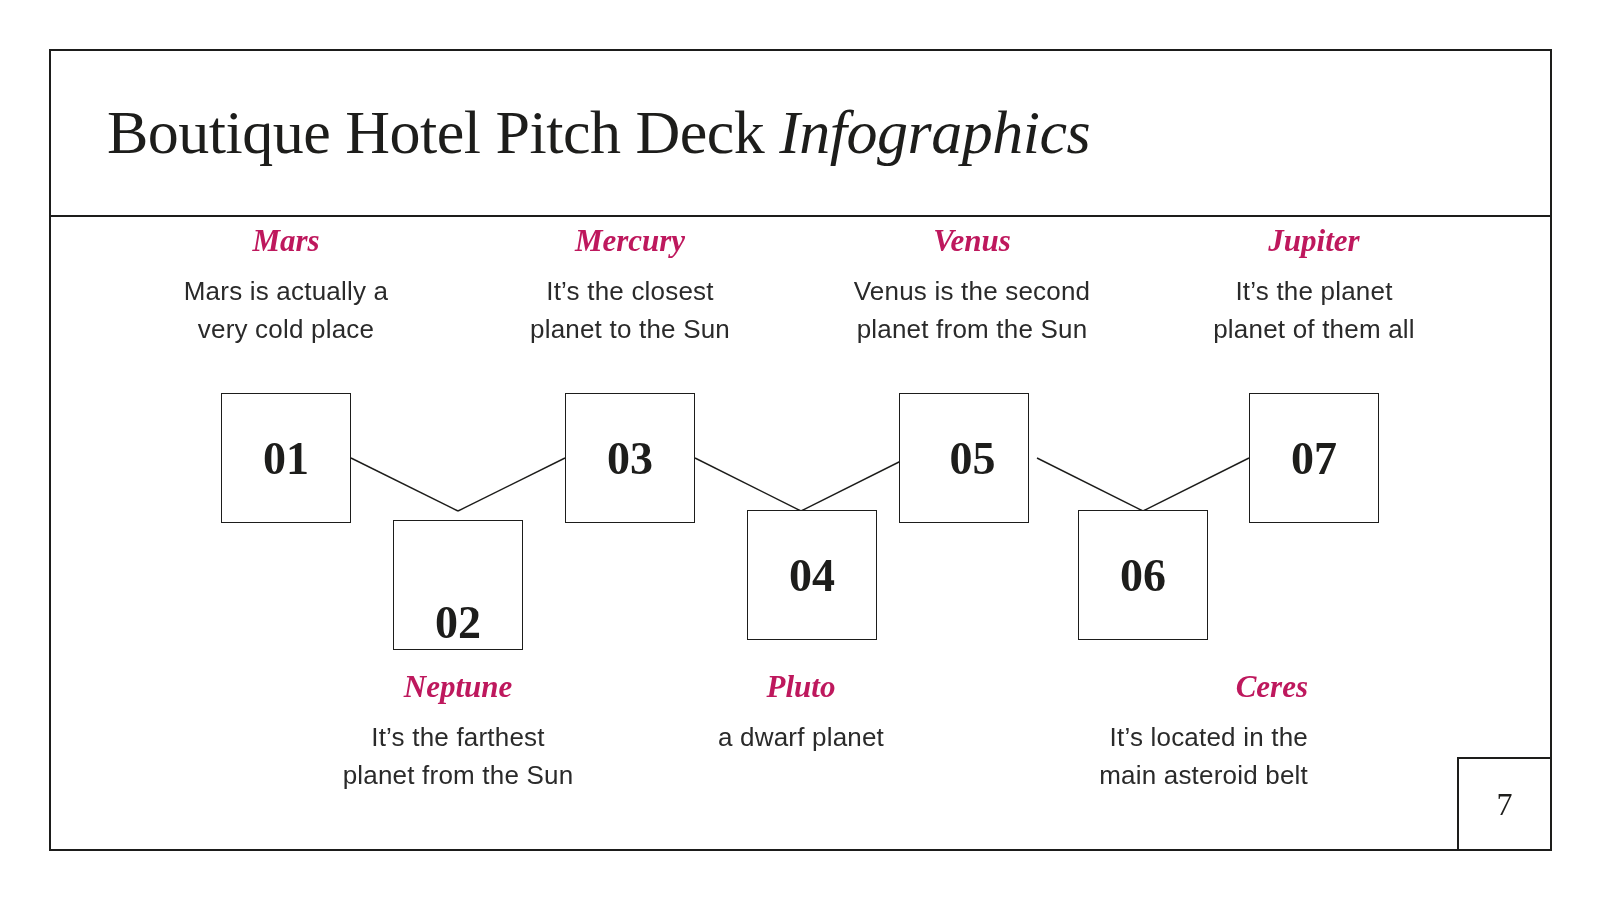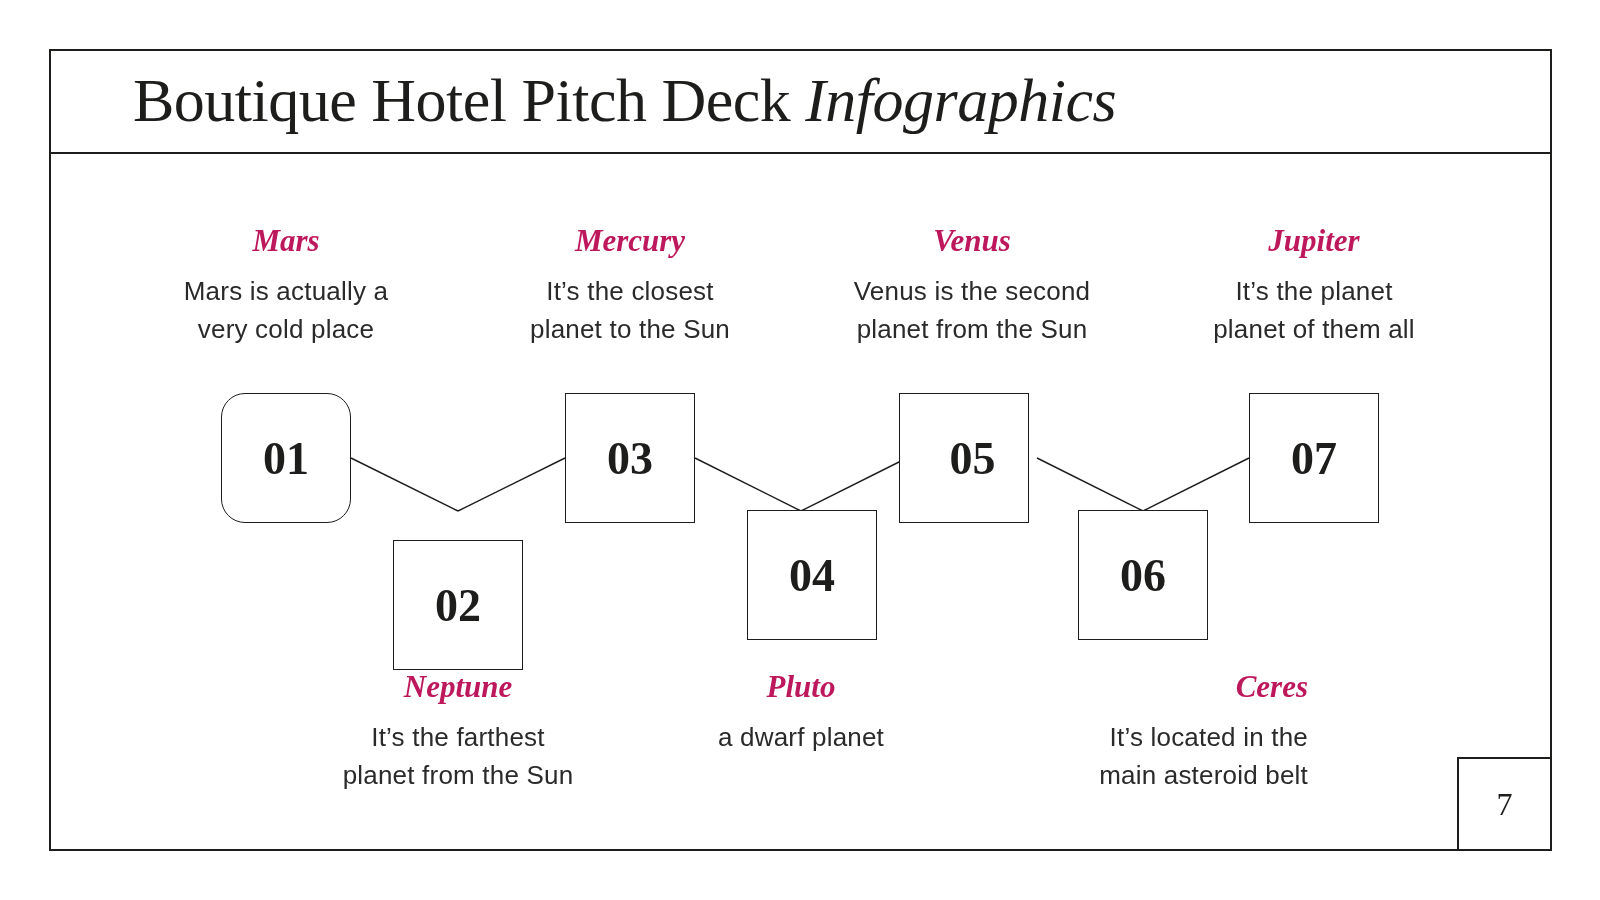--- a/index.html
+++ b/index.html
@@ -23,26 +23,26 @@
     width: 1503px;
     height: 802px;
     border: 2px solid #1d1d1b;
     box-sizing: border-box;
   }
   .header {
     position: absolute;
     left: 49px;
     top: 49px;
     width: 1503px;
-    height: 105px;
+    height: 168px;
     border-bottom: 2px solid #1d1d1b;
     box-sizing: border-box;
     display: flex;
     align-items: center;
-    padding-left: 84px;
+    padding-left: 58px;
   }
   .title {
     font-family: "Liberation Serif", serif;
     font-size: 62px;
     letter-spacing: -0.5px;
     white-space: nowrap;
     color: #1d1d1b;
   }
   .title .title-italic {
     font-style: italic;
@@ -168,34 +168,34 @@
   </div>
 
   <div class="label-group" style="left:1149px; top:222px;">
     <div class="planet-name">Jupiter</div>
     <div class="planet-desc">
       <span>It’s the planet</span>
       <span>planet of them all</span>
     </div>
   </div>
 
-  <div class="num-box" style="left:221px; top:393px;border-radius:24px;">
+  <div class="num-box" style="left:221px; top:393px;">
     <span class="num">01</span>
   </div>
   <div class="num-box" style="left:565px; top:393px;">
     <span class="num">03</span>
   </div>
   <div class="num-box" style="left:899px; top:393px;padding-left:17px;">
     <span class="num">05</span>
   </div>
   <div class="num-box" style="left:1249px; top:393px;">
     <span class="num">07</span>
   </div>
 
-  <div class="num-box" style="left:393px; top:540px;">
+  <div class="num-box" style="left:393px; top:520px;align-items:flex-end;">
     <span class="num">02</span>
   </div>
   <div class="num-box" style="left:736px; top:510px;margin-left:11px;">
     <span class="num">04</span>
   </div>
   <div class="num-box" style="left:1078px; top:510px;justify-content:center;">
     <span class="num">06</span>
   </div>
 
   <div class="label-group" style="left:293px; top:668px;">

